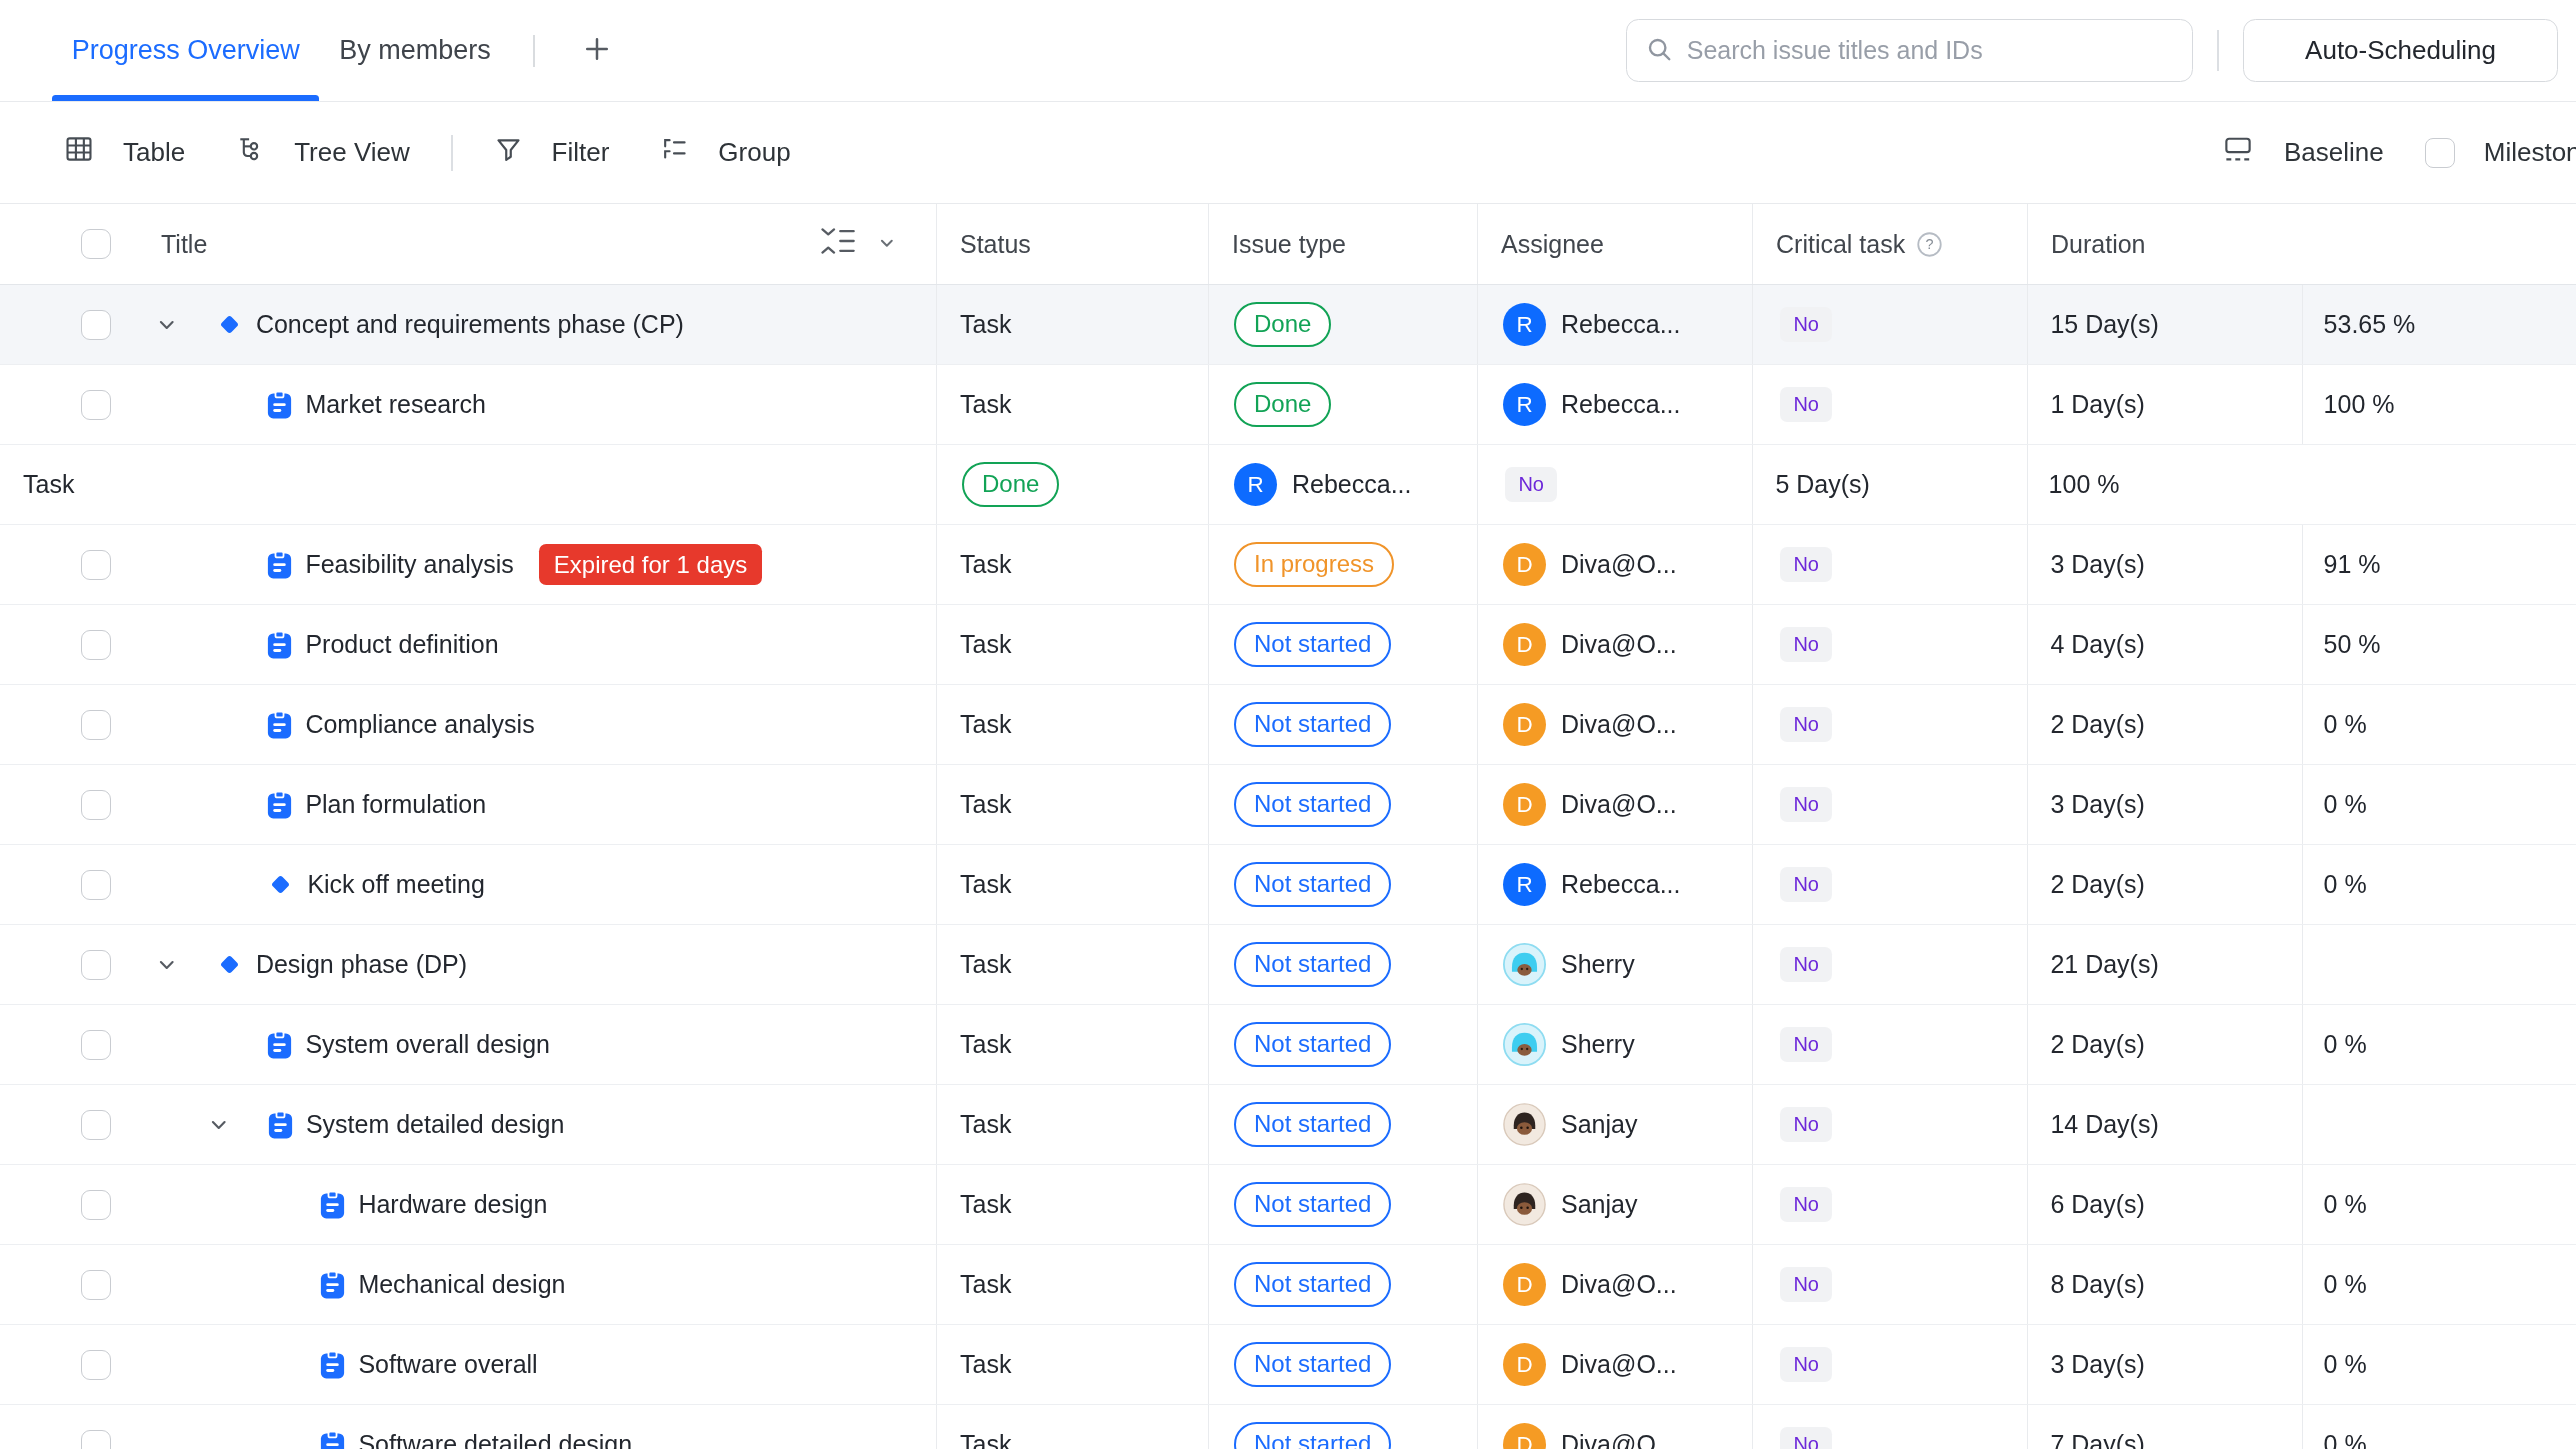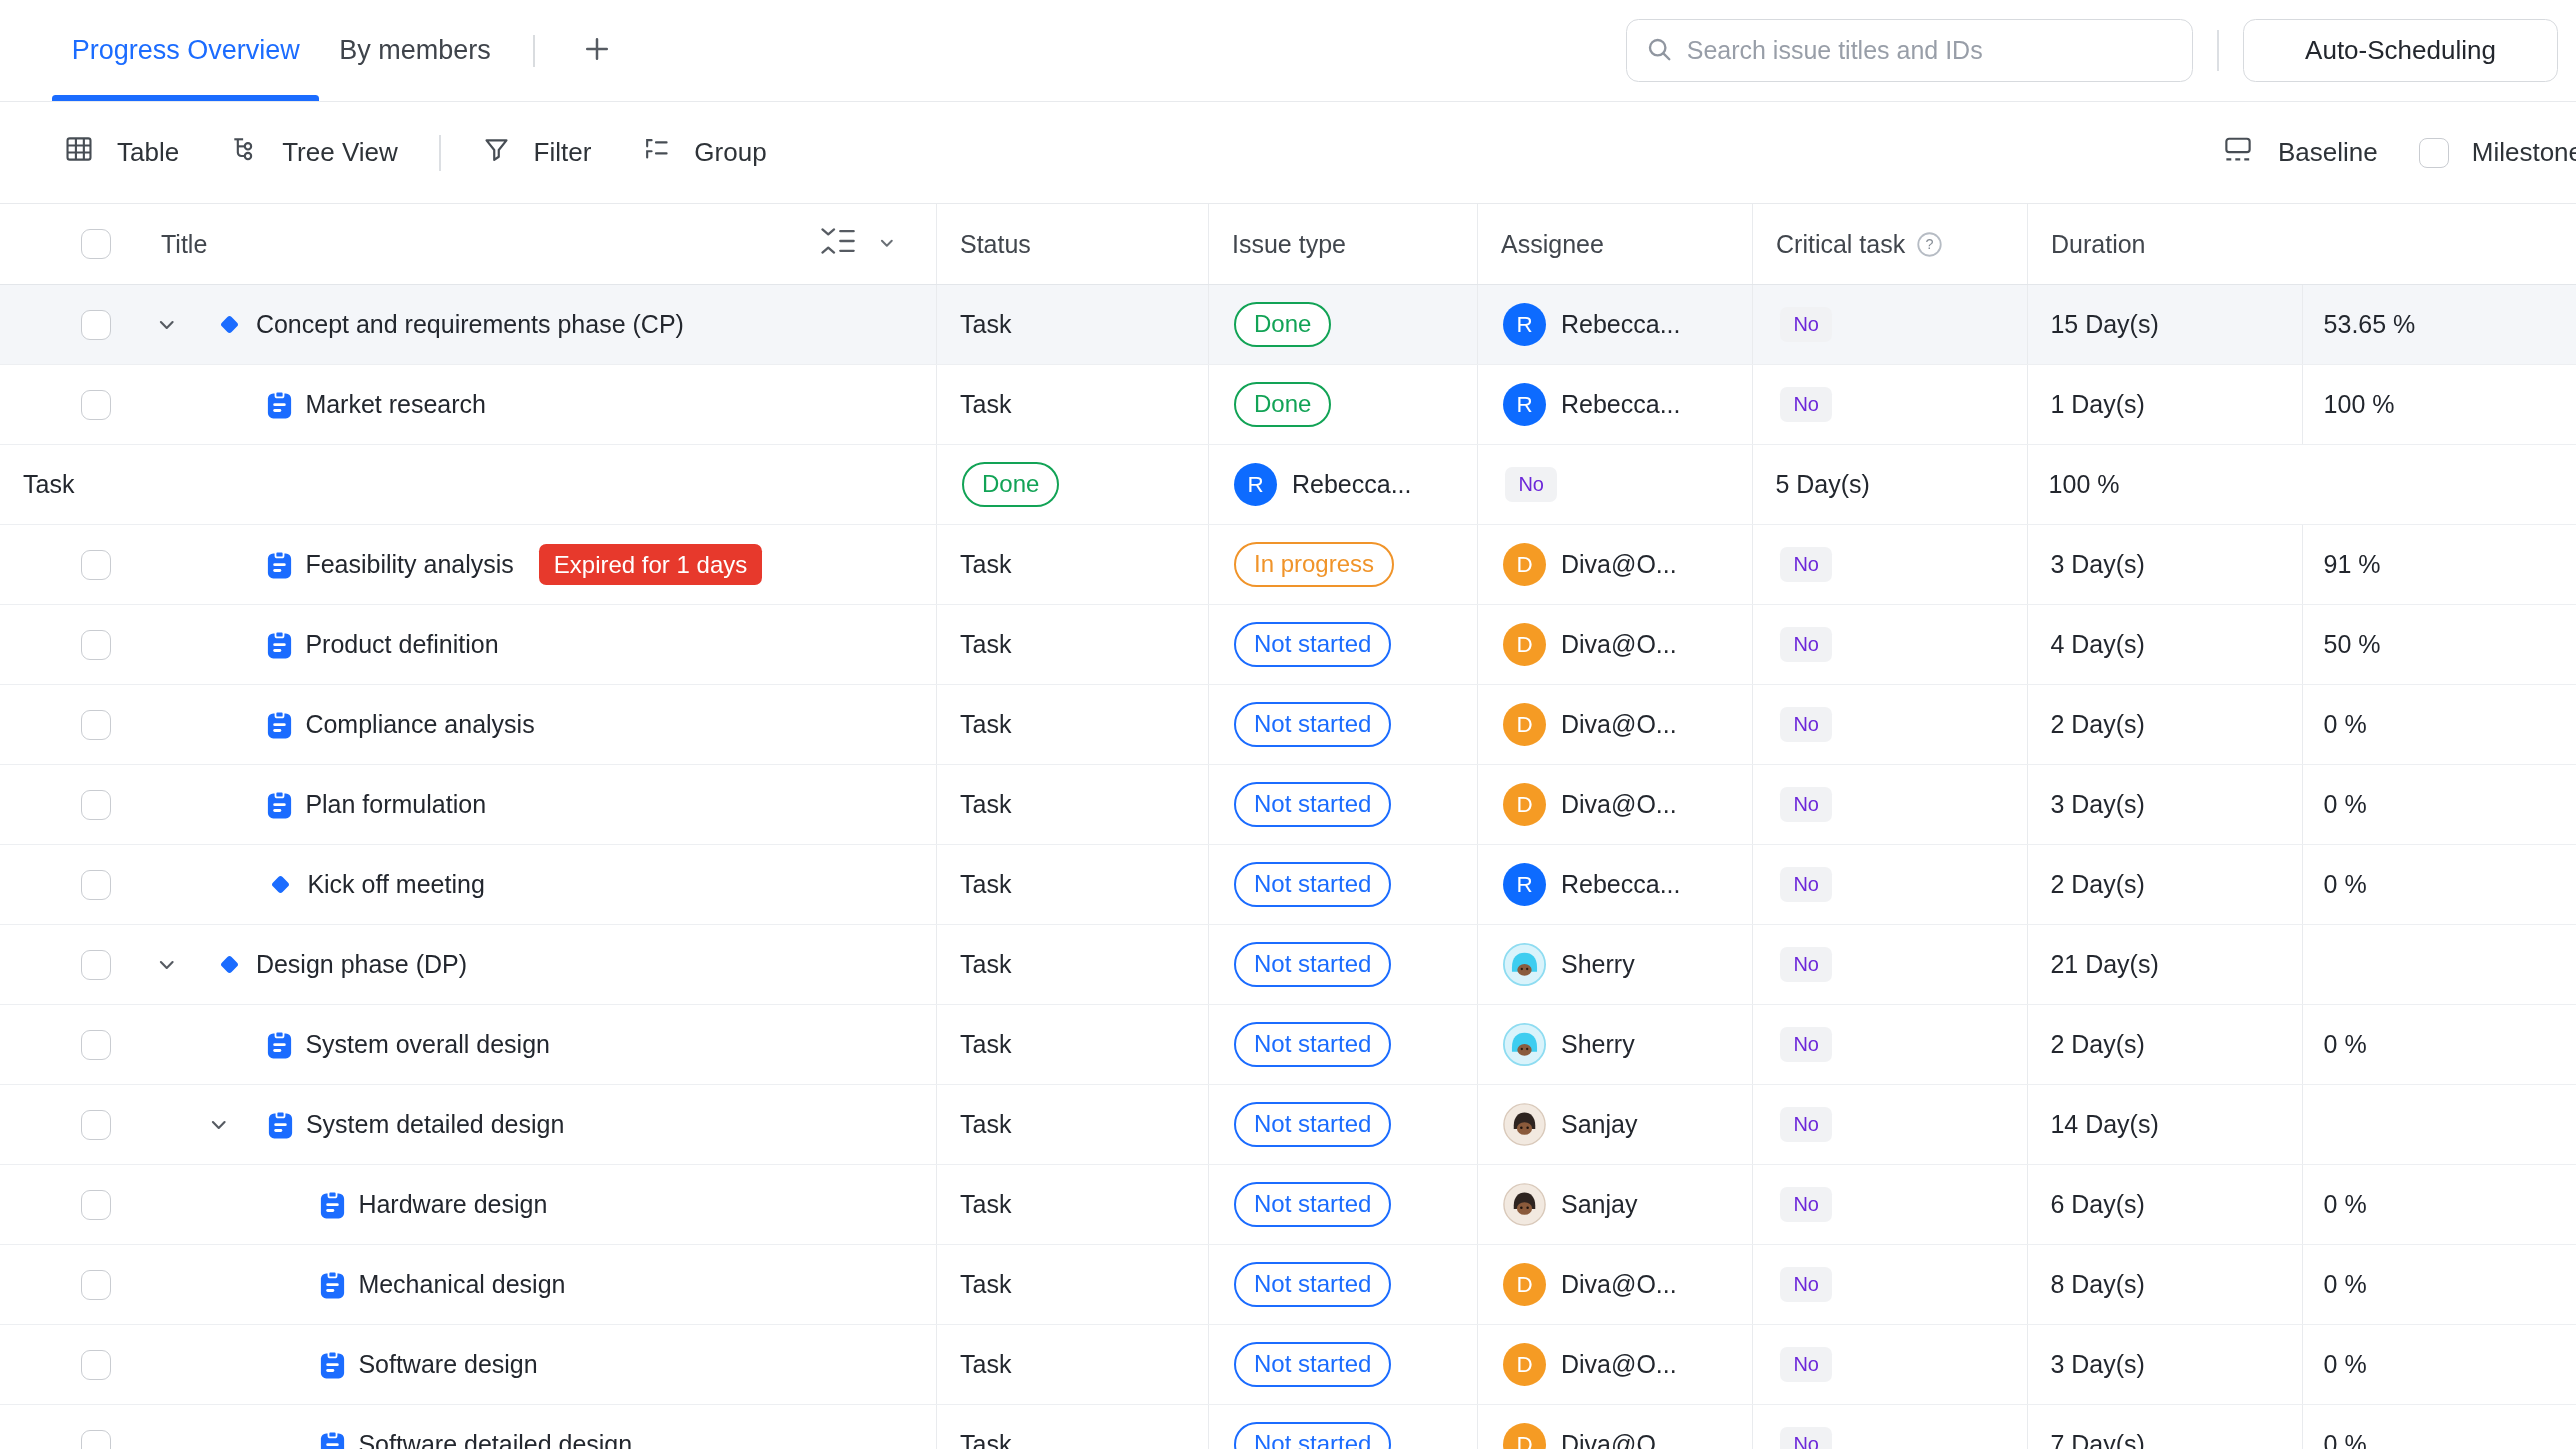--- a/index.html
+++ b/index.html
@@ -46,21 +46,21 @@
     width:315px; height:63px; border:1.8px solid #d7dade; border-radius:12.5px;
     display:flex; align-items:center; justify-content:center;
     font-size:26px; color:#23272e; background:#fff; cursor:pointer; white-space:nowrap;
   }
 
   
   .toolbar{
     height:102px; display:flex; align-items:center;
     border-bottom:0.9px solid #e8eaed; padding-left:64px; position:relative;
   }
-  .tool-item{ display:flex; align-items:center; gap:23px; font-size:26px;
+  .tool-item{ display:flex; align-items:center; gap:29px; font-size:26px;
     color:#2e3338; cursor:pointer; white-space:nowrap; }
   .tool-item + .tool-item{ margin-left:50px; }
   .tool-divider{ width:1.8px; height:36px; background:#dcdfe3; margin:0 41px; }
   .toolbar-right{ position:absolute; left:2221px; display:flex; align-items:center; }
   .mini-checkbox{
     width:30px; height:30px; border:1.8px solid #c9ccd1; border-radius:8px;
     background:#fff; display:inline-block; flex:none;
   }
 
   
@@ -640,21 +640,21 @@
         <span class="checkbox"></span>
         <span style="width: 209px; flex: 0 0 auto;"></span>
         <span class="type-icon">
           <svg width="25" height="28" viewBox="0 0 28 31">
             <rect x="1" y="2.5" width="26" height="28" rx="6" fill="#1b6cff"></rect>
             <rect x="9.5" y="0.5" width="9" height="6.5" rx="2" fill="#1b6cff" stroke="#fff" stroke-width="2"></rect>
             <rect x="7" y="13.5" width="14" height="3.2" rx="1.6" fill="#fff"></rect>
             <rect x="7" y="20" width="9" height="3.2" rx="1.6" fill="#fff"></rect>
           </svg>
         </span>
-        <span class="title-text">Software design</span>
+        <span class="title-text">Software overall</span>
       </div>
       <div class="cell">Task</div>
       <div class="cell cell-status">
         <span class="pill" style="color: rgb(27, 108, 255); border-color: rgb(27, 108, 255);">Not started</span>
       </div>
       <div class="cell cell-assignee">
         <span class="avatar" style="background: rgb(245, 155, 36);">D</span>
         <span>Diva@O...</span>
       </div>
       <div class="cell cell-critical">

